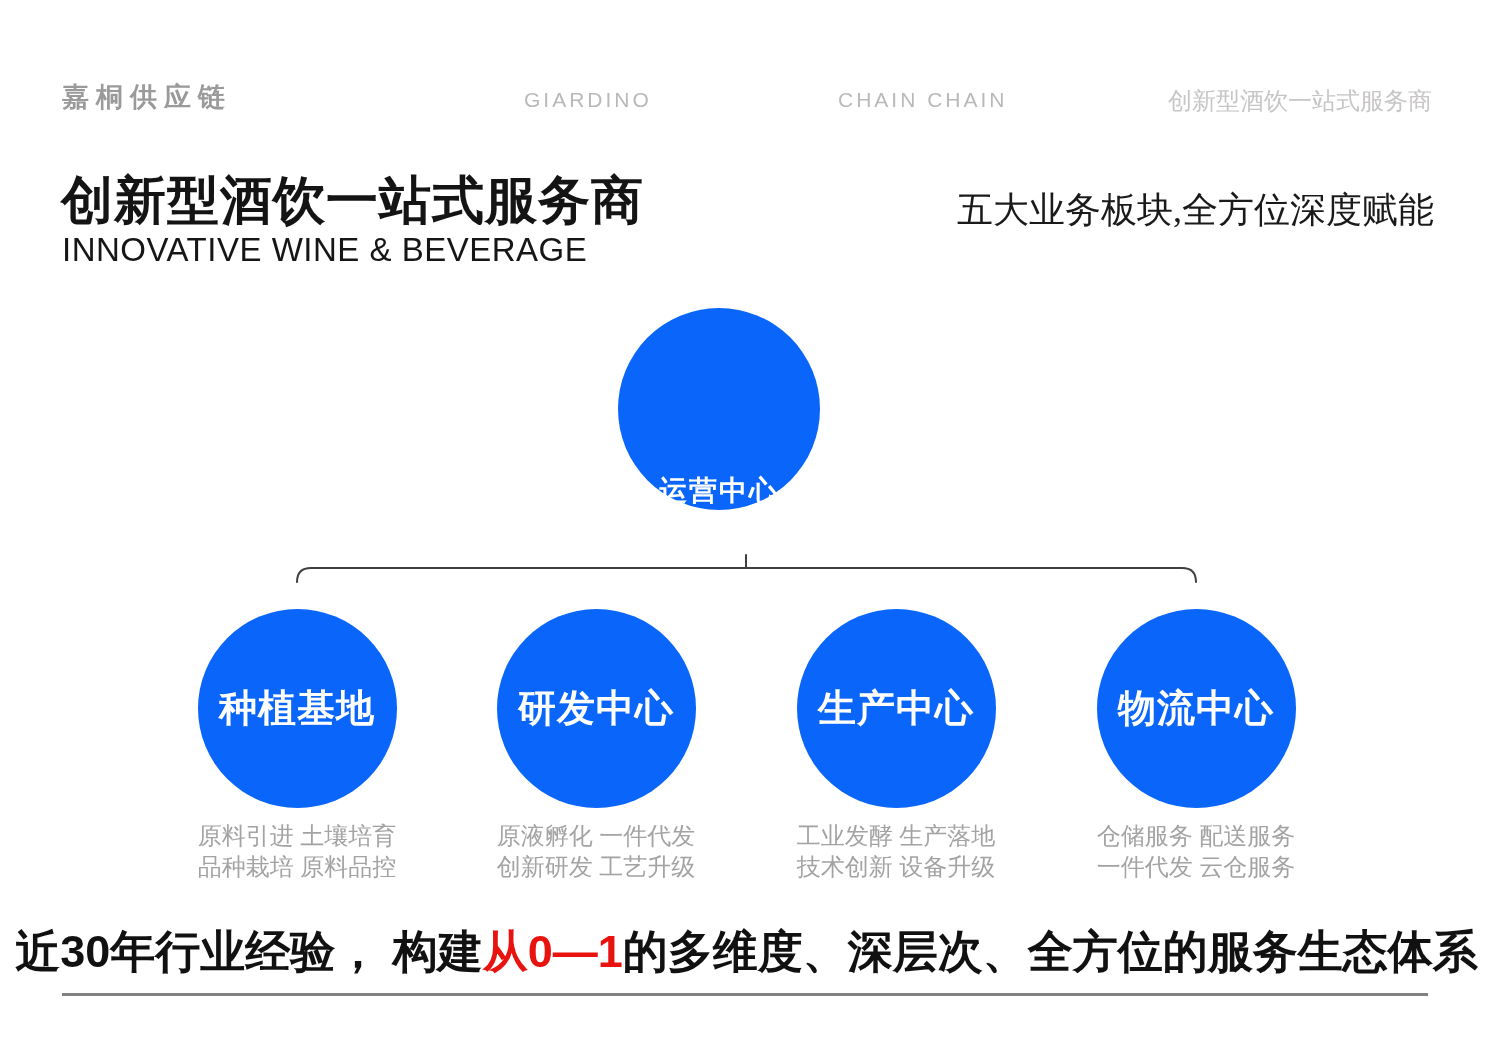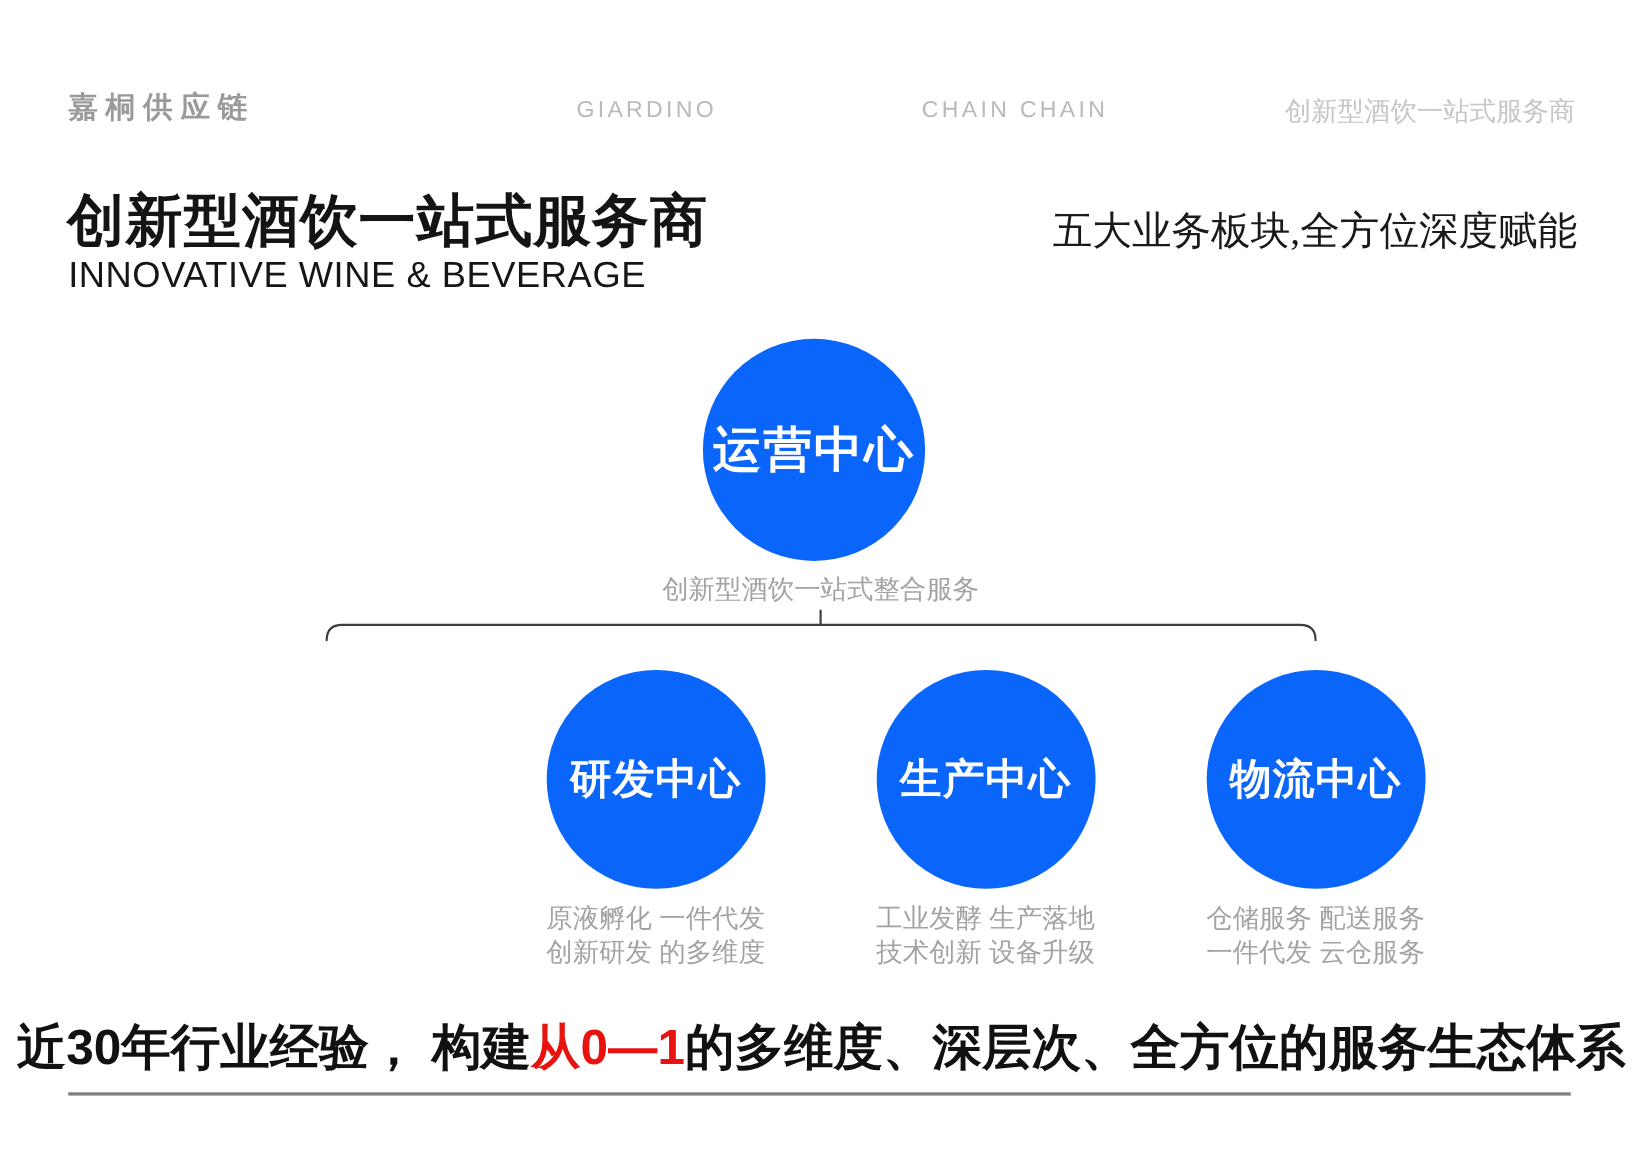--- a/index.html
+++ b/index.html
@@ -57,23 +57,23 @@
     pointer-events: none;
   }
 
   .circle {
     background: #0a66fa;
     border-radius: 50%;
     display: flex; align-items: center; justify-content: center;
     color: #ffffff; font-weight: 700;
   }
   .root-circle {
-    position: absolute; left: 639px; top: 292px;
+    position: absolute; left: 618px; top: 292px;
     width: 202px; height: 202px;
-    font-size: 44px; letter-spacing: 2px;
+    font-size: 28px; letter-spacing: 2px; align-items: flex-end;
   }
   .root-caption {
     position: absolute; left: 446px; top: 504px; width: 600px;
     text-align: center; font-size: 24px; color: #a3a3a3; white-space: nowrap;
   }
 
   .branch {
     position: absolute; top: 593px; width: 300px;
     display: flex; flex-direction: column; align-items: center;
   }
@@ -116,30 +116,38 @@
   <div class="sub-title">INNOVATIVE WINE &amp; BEVERAGE</div>
   <div class="slogan">五大业务板块,全方位深度赋能</div>
 
   <svg class="connector-svg" viewBox="0 0 1493 1049" xmlns="http://www.w3.org/2000/svg">
     <path d="M297 566 Q297 552 311 552 L1182 552 Q1196 552 1196 566 M746 539 L746 552" fill="none" stroke="#3f3f3f" stroke-width="2" stroke-linecap="round"></path>
   </svg>
 
   <div class="circle root-circle">
     <span>运营中心</span>
   </div>
-  <div class="root-caption">创新型酒饮一站式整合服务</div>
 
+  <div class="branch branch-1">
+    <div class="circle">
+      <span>种植基地</span>
+    </div>
+    <div class="desc">
+      <div>原料引进 土壤培育</div>
+      <div>品种栽培 原料品控</div>
+    </div>
+  </div>
 
   <div class="branch branch-2">
     <div class="circle">
       <span>研发中心</span>
     </div>
     <div class="desc">
       <div>原液孵化 一件代发</div>
-      <div>创新研发 的多维度</div>
+      <div>创新研发 工艺升级</div>
     </div>
   </div>
 
   <div class="branch branch-3">
     <div class="circle">
       <span>生产中心</span>
     </div>
     <div class="desc">
       <div>工业发酵 生产落地</div>
       <div>技术创新 设备升级</div>

